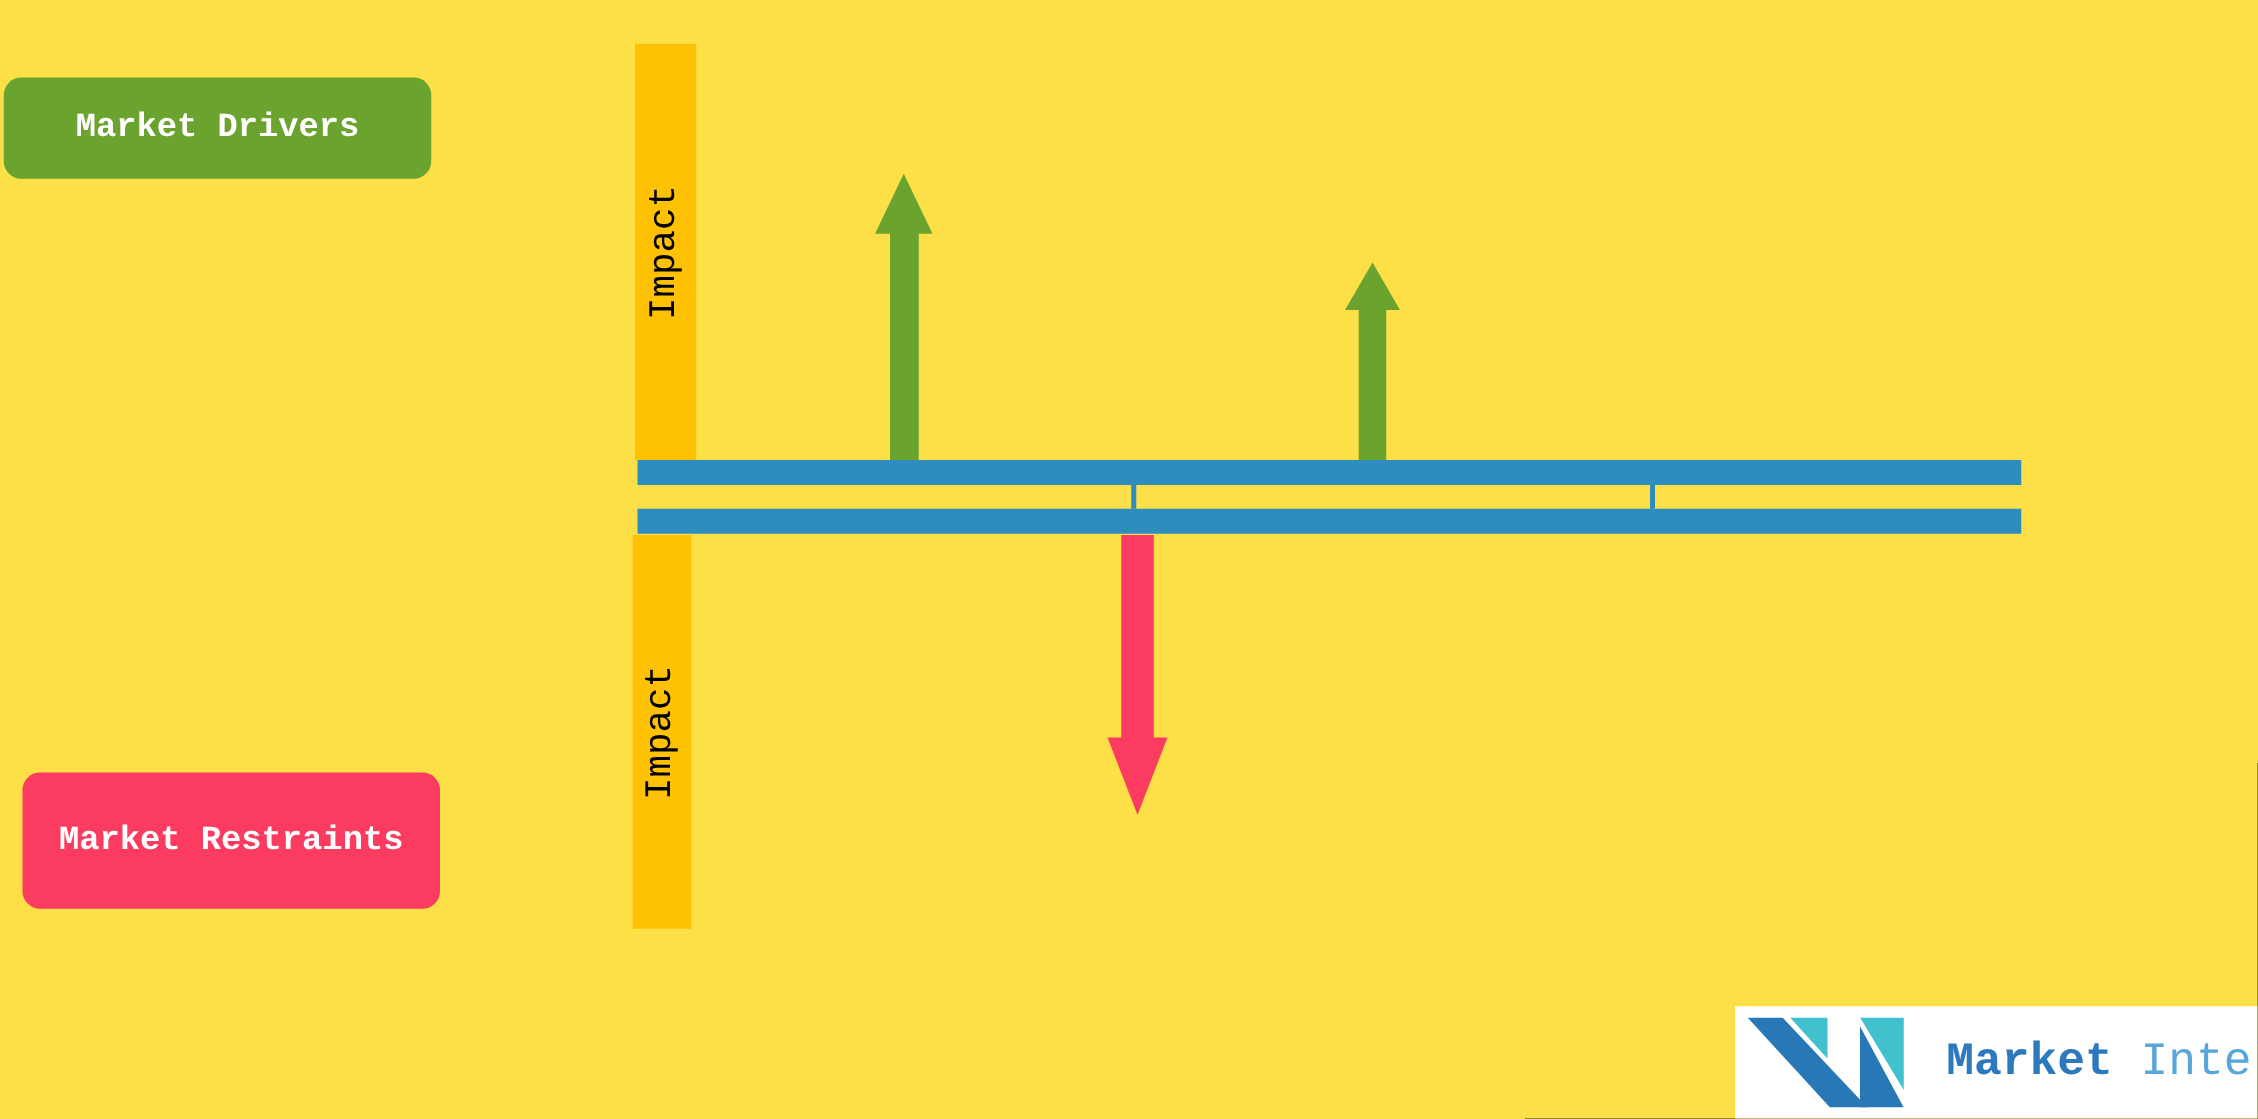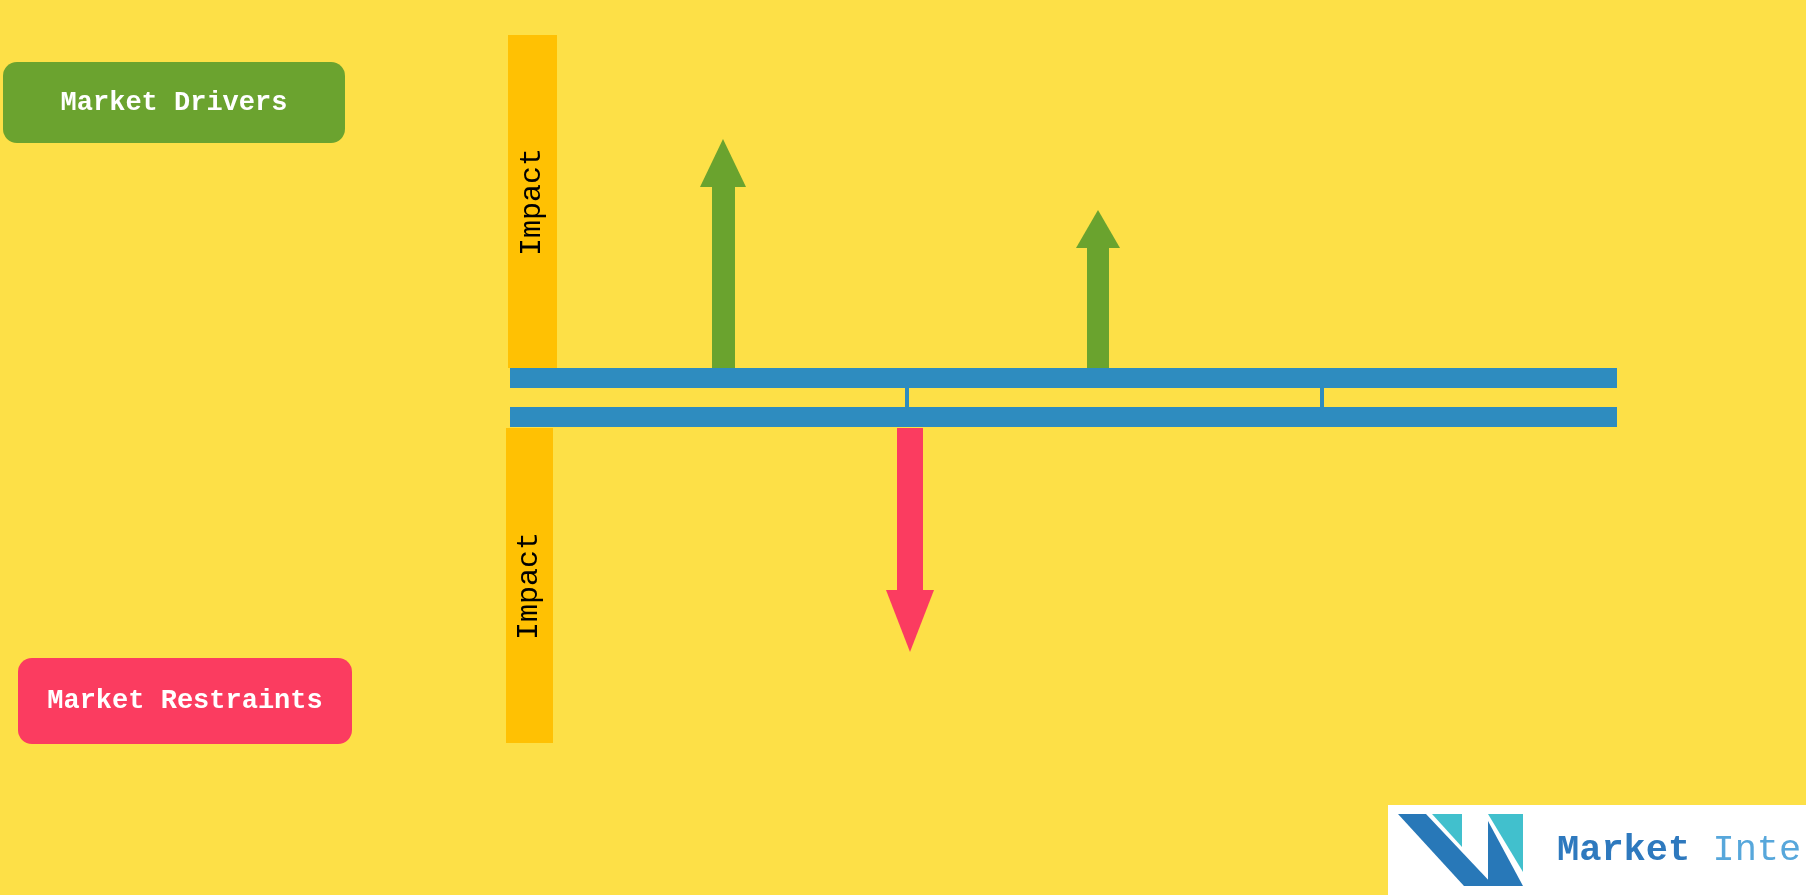--- a/index.html
+++ b/index.html
@@ -12,21 +12,21 @@
     padding-left:42px;
   }
   .abs{position:absolute;}
   
   .badge{
     display:flex;align-items:center;justify-content:center;
     color:#ffffff;font-weight:bold;font-size:27px;
     border-radius:14px;
   }
   .badge-drivers{left:3px;top:62px;width:342px;height:81px;background:#6BA32F;}
-  .badge-restraints{left:18px;top:618px;width:334px;height:86px;background:#FB3C60;margin-top:40px;}
+  .badge-restraints{left:18px;top:618px;width:334px;height:109px;background:#FB3C60;}
   
   .impact-bar{
     background:#FFC103;
     display:flex;align-items:center;justify-content:center;
   }
   .impact-top{left:508px;top:35px;width:49px;height:333px;}
   .impact-bottom{left:506px;top:428px;width:47px;height:315px;}
   .impact-label{
     transform:rotate(-90deg);
     white-space:nowrap;

